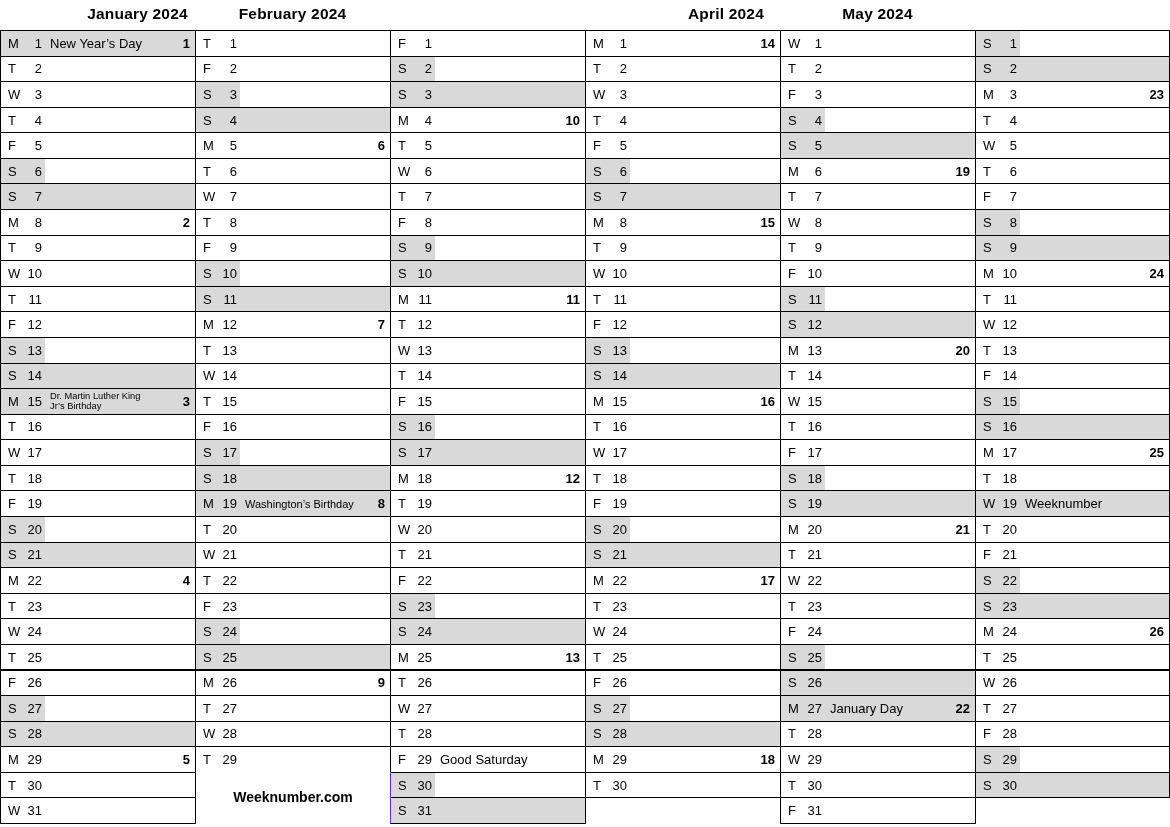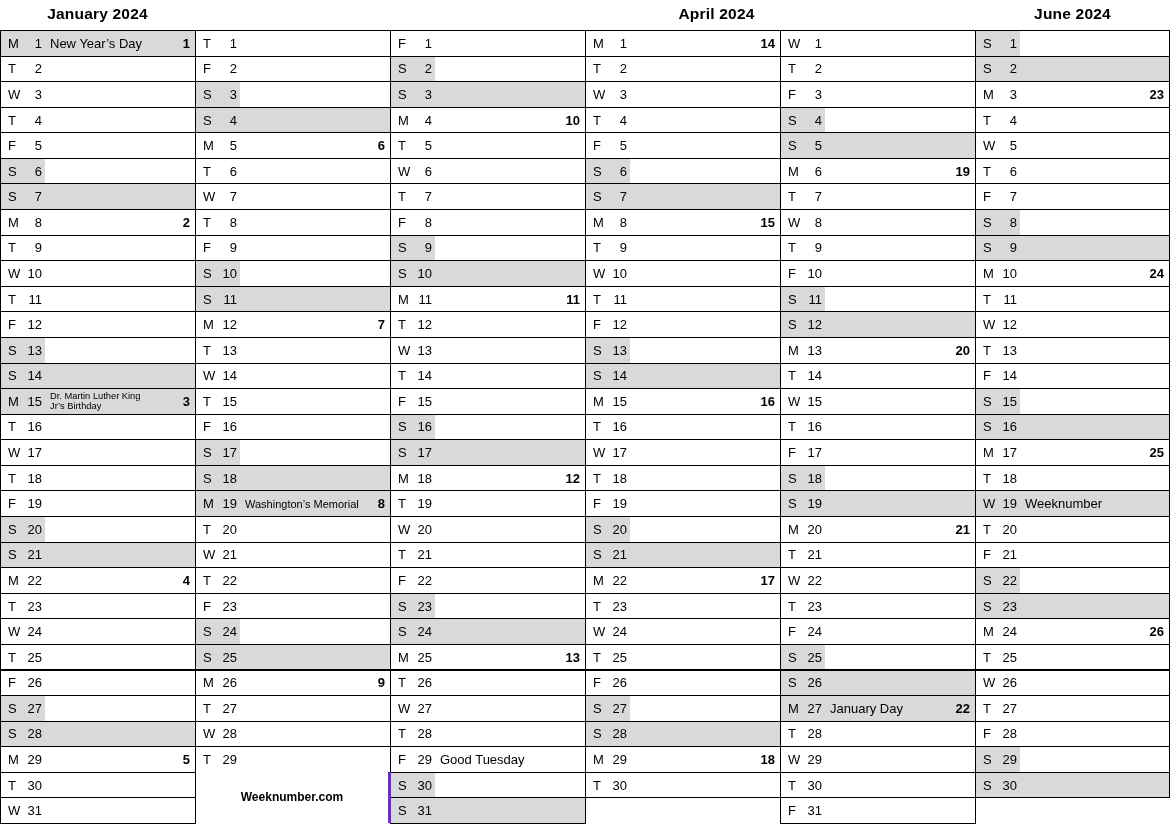--- a/index.html
+++ b/index.html
@@ -13,28 +13,28 @@
   .cell.hl-full{background:var(--hl);}
   .shade{position:absolute;left:0;top:0;bottom:0;width:44px;background:var(--hl);}
   .cell>.content{position:relative;z-index:1;display:flex;align-items:center;width:100%;}
   .day-letter{display:inline-block;width:13px;margin-left:7px;flex:0 0 auto;}
   .day-number{display:inline-block;width:21px;text-align:right;flex:0 0 auto;}
   .holiday{margin-left:8px;white-space:nowrap;flex:0 1 auto;}
   .holiday.small{font-size:11px;}
   .holiday.tiny{font-size:9.3px;line-height:1.1;white-space:normal;max-width:104px;}
   .week-number{margin-left:auto;padding-right:5px;font-weight:bold;flex:0 0 auto;}
   .logo-cell{position:absolute;box-sizing:border-box;border-left:1px solid #000;
-       border-right:3px solid #6d28d9;display:flex;align-items:center;justify-content:center;
-       font-size:12px;font-weight:bold;background:#fff;}
+       border-right:1px solid #6d28d9;display:flex;align-items:center;justify-content:center;
+       font-size:14px;font-weight:bold;background:#fff;}
 </style>
 </head>
 <body>
 
 <div id="calendar" style="--hl: #d9d9d9;">
-    <div class="month-title" style="left: 0px; width: 195px;">January 2024</div>
+    <div class="month-title" style="left: 0px; width: 195px; padding-left: 40px;">January 2024</div>
     <div class="cell hl-full" style="left: 0px; top: 30px; width: 196px; height: 26.58px;">
       <div class="content">
         <span class="day-letter">M</span>
         <span class="day-number">1</span>
         <span class="holiday">New Year’s Day</span>
         <span class="week-number">1</span>
       </div>
     </div>
     <div class="cell" style="left: 0px; top: 55.58px; width: 196px; height: 26.58px;">
       <div class="content">
@@ -218,20 +218,21 @@
         <span class="day-letter">T</span>
         <span class="day-number">30</span>
       </div>
     </div>
     <div class="cell" style="left: 0px; top: 797.4px; width: 196px; height: 26.58px;">
       <div class="content">
         <span class="day-letter">W</span>
         <span class="day-number">31</span>
       </div>
     </div>
+    <div class="month-title" style="left: 195px; width: 195px;">February 2024</div>
     <div class="cell" style="left: 195px; top: 30px; width: 196px; height: 26.58px;">
       <div class="content">
         <span class="day-letter">T</span>
         <span class="day-number">1</span>
       </div>
     </div>
     <div class="cell" style="left: 195px; top: 55.58px; width: 196px; height: 26.58px;">
       <div class="content">
         <span class="day-letter">F</span>
         <span class="day-number">2</span>
@@ -335,21 +336,21 @@
     <div class="cell hl-full" style="left: 195px; top: 464.86px; width: 196px; height: 26.58px;">
       <div class="content">
         <span class="day-letter">S</span>
         <span class="day-number">18</span>
       </div>
     </div>
     <div class="cell hl-full" style="left: 195px; top: 490.44px; width: 196px; height: 26.58px;">
       <div class="content">
         <span class="day-letter">M</span>
         <span class="day-number">19</span>
-        <span class="holiday small">Washington’s Memorial</span>
+        <span class="holiday small">Washington’s Birthday</span>
         <span class="week-number">8</span>
       </div>
     </div>
     <div class="cell" style="left: 195px; top: 516.02px; width: 196px; height: 26.58px;">
       <div class="content">
         <span class="day-letter">T</span>
         <span class="day-number">20</span>
       </div>
     </div>
     <div class="cell" style="left: 195px; top: 541.6px; width: 196px; height: 26.58px;">
@@ -581,37 +582,37 @@
     <div class="cell" style="left: 390px; top: 720.66px; width: 196px; height: 26.58px;">
       <div class="content">
         <span class="day-letter">T</span>
         <span class="day-number">28</span>
       </div>
     </div>
     <div class="cell" style="left: 390px; top: 746.24px; width: 196px; height: 26.58px;">
       <div class="content">
         <span class="day-letter">F</span>
         <span class="day-number">29</span>
-        <span class="holiday">Good Tuesday</span>
+        <span class="holiday">Good Saturday</span>
       </div>
     </div>
     <div class="cell" style="left: 390px; top: 771.82px; width: 196px; height: 26.58px;">
       <div class="shade"></div>
       <div class="content">
         <span class="day-letter">S</span>
         <span class="day-number">30</span>
       </div>
     </div>
     <div class="cell hl-full" style="left: 390px; top: 797.4px; width: 196px; height: 26.58px;">
       <div class="content">
         <span class="day-letter">S</span>
         <span class="day-number">31</span>
       </div>
     </div>
-    <div class="month-title" style="left: 619px; width: 195px;">April 2024</div>
+    <div class="month-title" style="left: 569px; width: 195px; text-align: right;">April 2024</div>
     <div class="cell" style="left: 585px; top: 30px; width: 196px; height: 26.58px;">
       <div class="content">
         <span class="day-letter">M</span>
         <span class="day-number">1</span>
         <span class="week-number">14</span>
       </div>
     </div>
     <div class="cell" style="left: 585px; top: 55.58px; width: 196px; height: 26.58px;">
       <div class="content">
         <span class="day-letter">T</span>
@@ -787,20 +788,21 @@
         <span class="day-number">29</span>
         <span class="week-number">18</span>
       </div>
     </div>
     <div class="cell" style="left: 585px; top: 771.82px; width: 196px; height: 26.58px;">
       <div class="content">
         <span class="day-letter">T</span>
         <span class="day-number">30</span>
       </div>
     </div>
+    <div class="month-title" style="left: 780px; width: 195px;">May 2024</div>
     <div class="cell" style="left: 780px; top: 30px; width: 196px; height: 26.58px;">
       <div class="content">
         <span class="day-letter">W</span>
         <span class="day-number">1</span>
       </div>
     </div>
     <div class="cell" style="left: 780px; top: 55.58px; width: 196px; height: 26.58px;">
       <div class="content">
         <span class="day-letter">T</span>
         <span class="day-number">2</span>
@@ -982,21 +984,20 @@
         <span class="day-letter">T</span>
         <span class="day-number">30</span>
       </div>
     </div>
     <div class="cell" style="left: 780px; top: 797.4px; width: 196px; height: 26.58px;">
       <div class="content">
         <span class="day-letter">F</span>
         <span class="day-number">31</span>
       </div>
     </div>
-    <div class="month-title" style="left: 975px; width: 195px;">June 2024</div>
     <div class="cell" style="left: 975px; top: 30px; width: 195px; height: 26.58px;">
       <div class="shade"></div>
       <div class="content">
         <span class="day-letter">S</span>
         <span class="day-number">1</span>
       </div>
     </div>
     <div class="cell hl-full" style="left: 975px; top: 55.58px; width: 195px; height: 26.58px;">
       <div class="content">
         <span class="day-letter">S</span>

